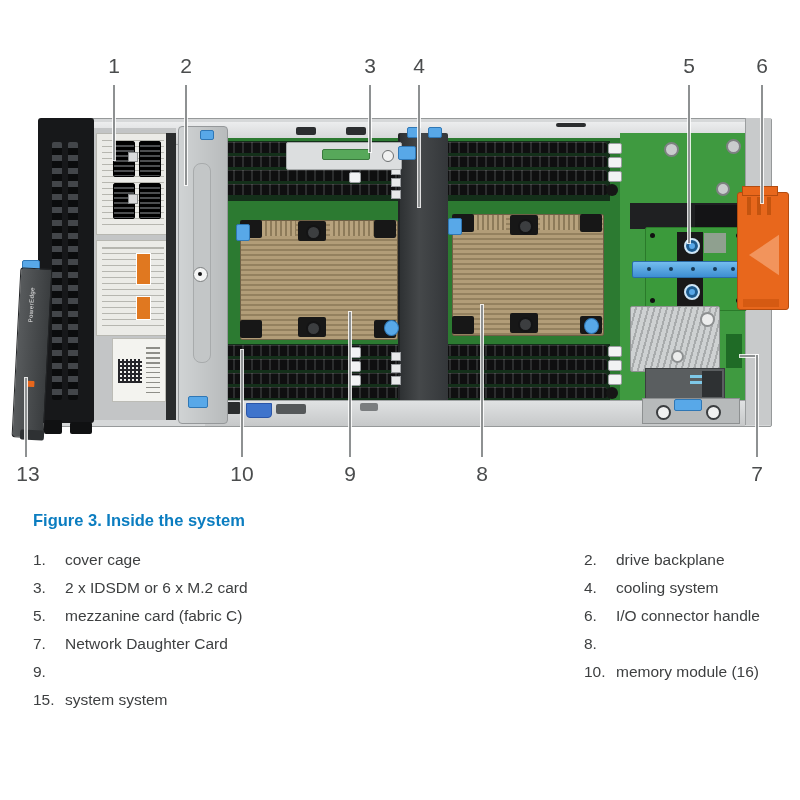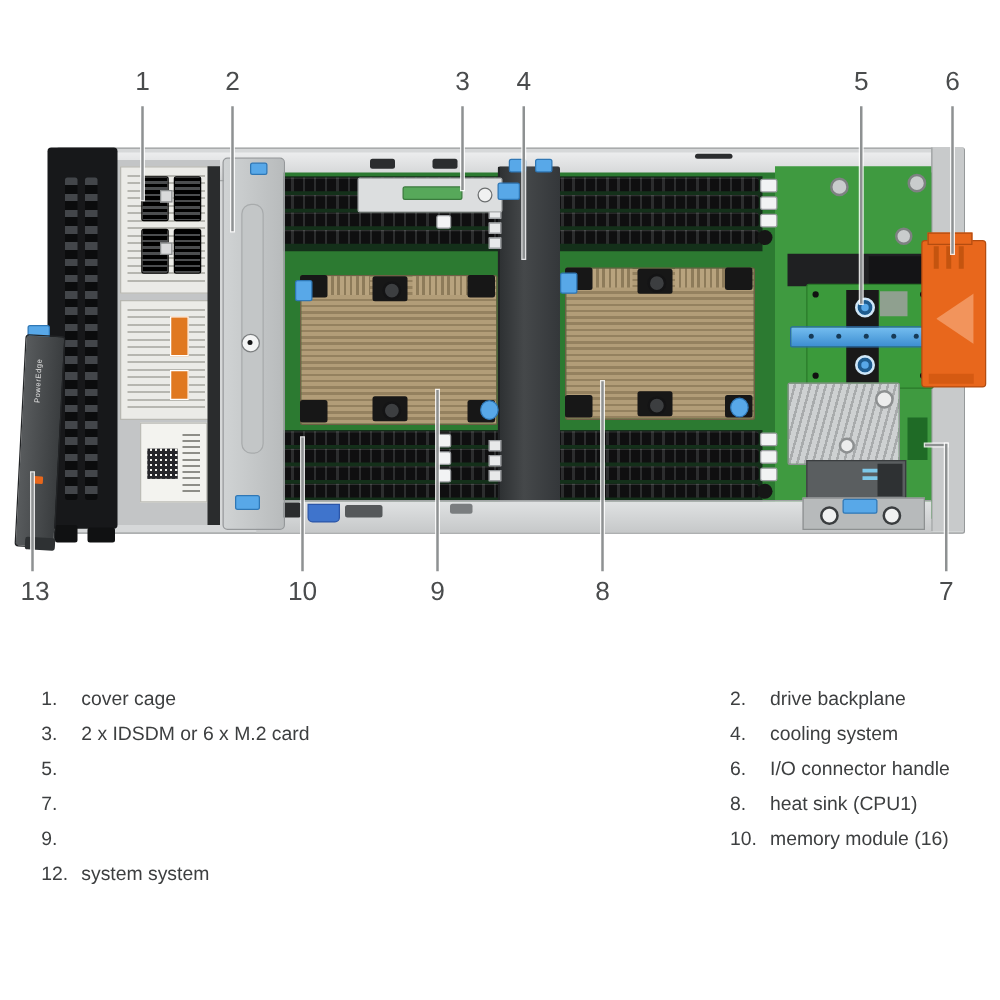--- a/index.html
+++ b/index.html
@@ -273,57 +273,59 @@
   <div class="co" style="left:370px;top:55px;">3</div>
   <div class="co" style="left:419px;top:55px;">4</div>
   <div class="co" style="left:689px;top:55px;">5</div>
   <div class="co" style="left:762px;top:55px;">6</div>
   <div class="co" style="left:28px;top:463px;">13</div>
   <div class="co" style="left:242px;top:463px;">10</div>
   <div class="co" style="left:350px;top:463px;">9</div>
   <div class="co" style="left:482px;top:463px;">8</div>
   <div class="co" style="left:757px;top:463px;">7</div>
 
+  <div class="caption">Figure 3. Inside the system</div>
 
   <div class="lrow" style="left:33px;top:549px;">
     <span class="num">1.</span>
     <span class="lab">cover cage</span>
   </div>
   <div class="lrow" style="left:33px;top:577px;">
     <span class="num">3.</span>
     <span class="lab">2 x IDSDM or 6 x M.2 card</span>
   </div>
   <div class="lrow" style="left:33px;top:605px;">
     <span class="num">5.</span>
+    <span class="lab">mezzanine card (fabric C)</span>
   </div>
   <div class="lrow" style="left:33px;top:633px;">
     <span class="num">7.</span>
+    <span class="lab">Network Daughter Card</span>
   </div>
   <div class="lrow" style="left:33px;top:661px;">
     <span class="num">9.</span>
   </div>
   <div class="lrow" style="left:33px;top:689px;">
-    <span class="num">12.</span>
+    <span class="num">15.</span>
     <span class="lab">system system</span>
   </div>
 
   <div class="lrow" style="left:584px;top:549px;">
     <span class="num">2.</span>
     <span class="lab">drive backplane</span>
   </div>
   <div class="lrow" style="left:584px;top:577px;">
     <span class="num">4.</span>
     <span class="lab">cooling system</span>
   </div>
   <div class="lrow" style="left:584px;top:605px;">
     <span class="num">6.</span>
     <span class="lab">I/O connector handle</span>
   </div>
   <div class="lrow" style="left:584px;top:633px;">
     <span class="num">8.</span>
-    <span class="lab">heat sink (CPU1)</span>
   </div>
   <div class="lrow" style="left:584px;top:661px;">
     <span class="num">10.</span>
     <span class="lab">memory module (16)</span>
   </div>
 
 </div>
 
 </body></html>

